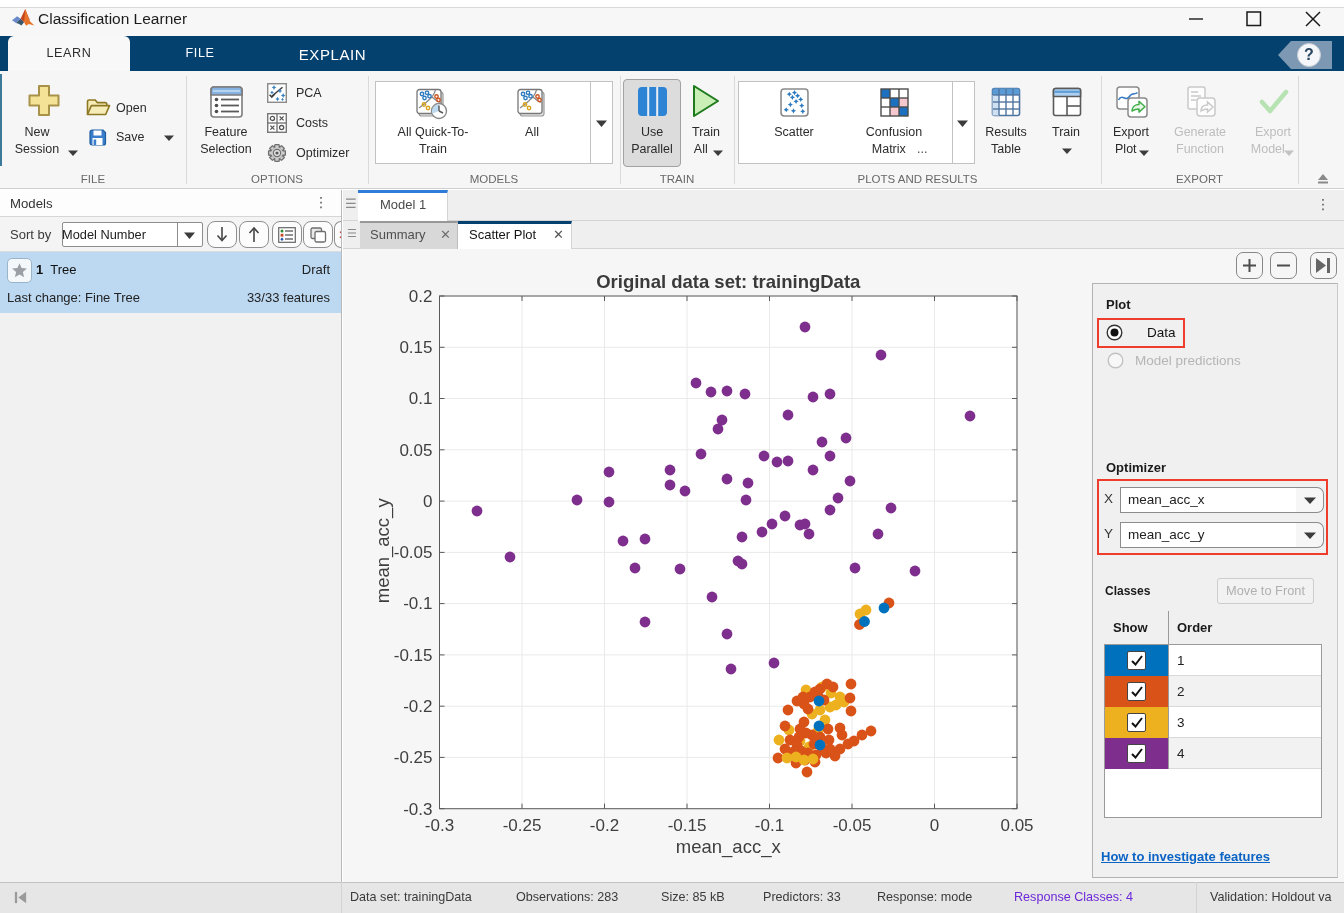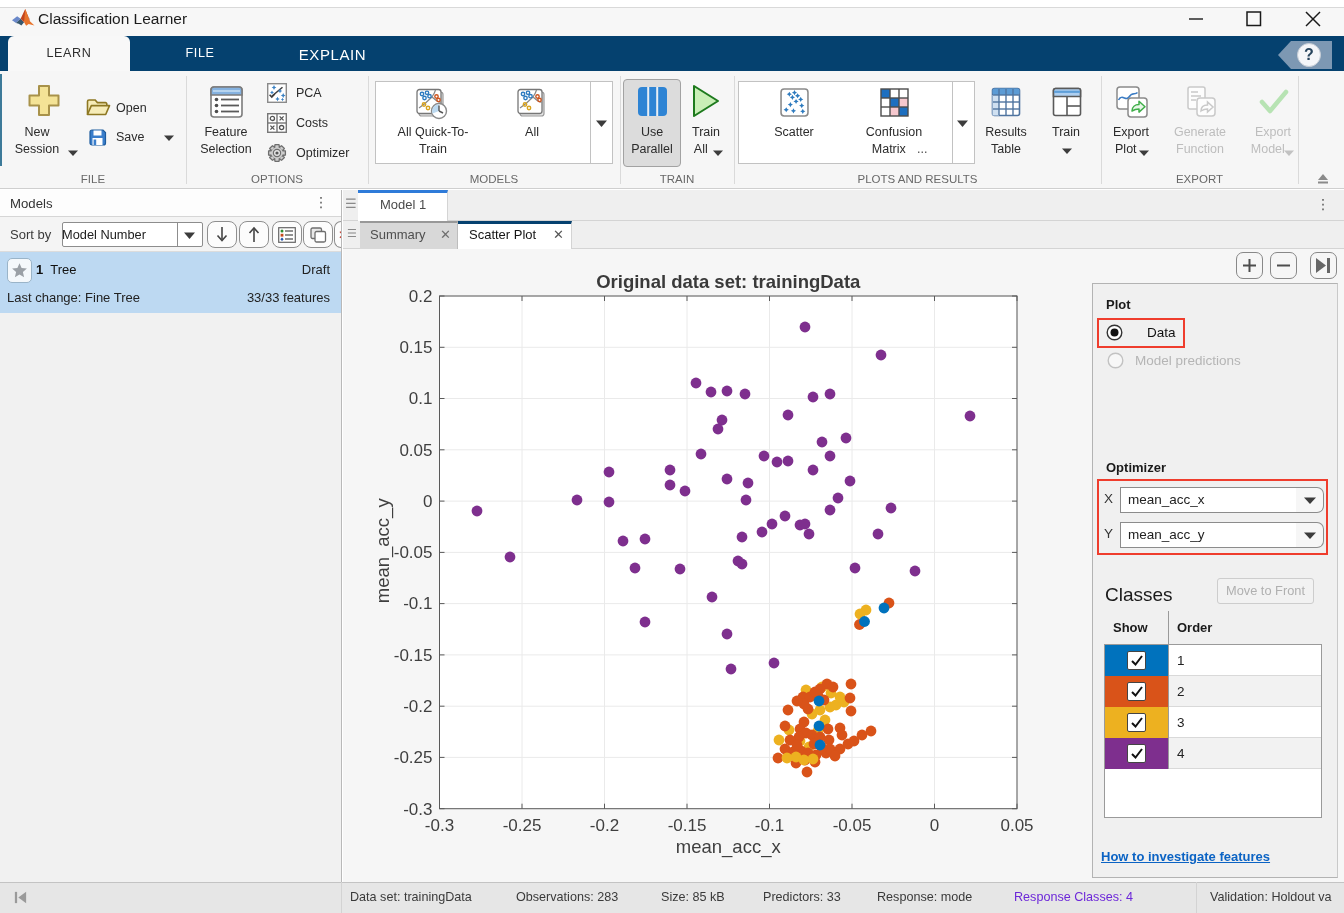--- a/index.html
+++ b/index.html
@@ -542,21 +542,21 @@
 <svg class="abs" style="left:1303px;top:496px" width="14" height="9" viewBox="0 0 14 9">
     <polygon points="1,1.5 13,1.5 7,8" fill="#3c3c3c"></polygon>
   </svg>
 <div class="abs" style="left:1104px;top:526px;font-size:13.5px;color:#333">Y</div>
 <div class="abs" style="left:1120px;top:522px;width:177px;height:26px;background:#fff;border:1px solid #8c8c8c"></div>
 <div class="abs" style="left:1128px;top:527px;font-size:13.5px;color:#222">mean_acc_y</div>
 <div class="abs" style="left:1296px;top:522px;width:28px;height:26px;background:#f6f6f6;border:1px solid #8c8c8c;border-left:none;border-radius:0 7px 7px 0"></div>
 <svg class="abs" style="left:1303px;top:531px" width="14" height="9" viewBox="0 0 14 9">
     <polygon points="1,1.5 13,1.5 7,8" fill="#3c3c3c"></polygon>
   </svg>
-<div class="abs" style="left:1105px;top:584px;font-size:19px;font-weight:normal;color:#1a1a1a">Classes</div>
+<div class="abs" style="left:1105px;top:584px;font-size:12px;font-weight:bold;color:#1a1a1a">Classes</div>
 <div class="abs" style="left:1217px;top:578px;width:97px;height:26px;background:#f2f2f2;border:1px solid #cdcdcd;border-radius:3px;text-align:center;font-size:12.8px;color:#b0b0b0;line-height:24px">Move to Front</div>
 <div class="abs" style="left:1104px;top:611px;width:218px;height:207px;background:#fff;border:1px solid #9a9a9a"></div>
 <div class="abs" style="left:1104px;top:611px;width:218px;height:34px;background:#f0f0f0;border-bottom:1px solid #9a9a9a"></div>
 <div class="abs" style="left:1113px;top:620px;font-size:13px;font-weight:bold;color:#1a1a1a">Show</div>
 <div class="abs" style="left:1177px;top:620px;font-size:13px;font-weight:bold;color:#1a1a1a">Order</div>
 <div class="abs" style="left:1168px;top:611px;width:1px;height:158px;background:#9a9a9a"></div>
 <div class="abs" style="left:1105px;top:645px;width:63px;height:31px;background:#0072BD"></div>
 <div class="abs" style="left:1169px;top:645px;width:152px;height:31px;background:#fff;border-bottom:1px solid #d9d9d9"></div>
 <div class="abs" style="left:1127px;top:651px;width:19px;height:19px;background:#fff;border:1px solid #444;border-radius:2px"></div>
 <svg class="abs" style="left:1130px;top:654px" width="14" height="13" viewBox="0 0 14 13">

